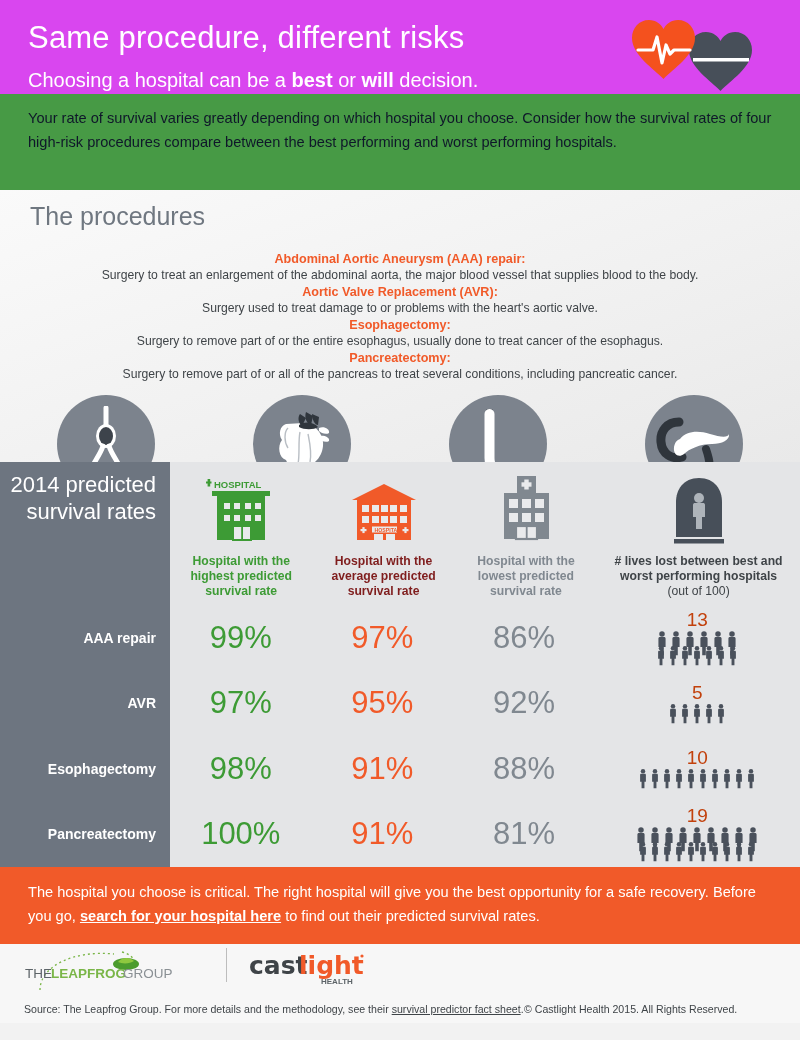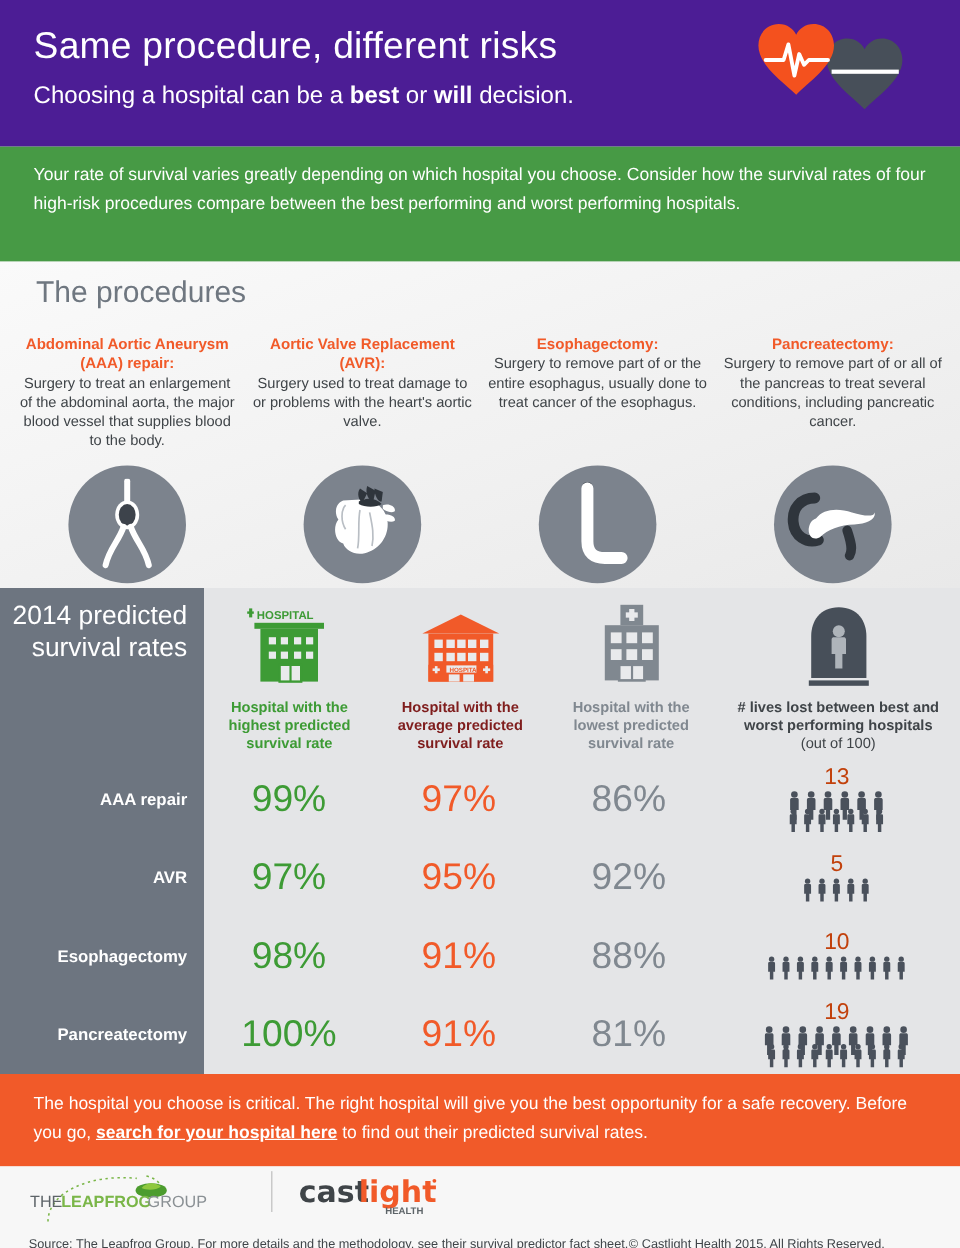--- a/index.html
+++ b/index.html
@@ -7,22 +7,22 @@
     width: 800px; height: 1040px;
     font-family: "Liberation Sans", sans-serif;
     background: #ffffff;
     overflow: hidden;
   }
   .page { position: relative; width: 800px; height: 1040px; background:#f2f2f2; }
 
   
   .header {
     position: relative;
-    height: 122px;
-    background: #4c1d95;
+    height: 94px;
+    background: #d946ef;
     padding: 20px 0 0 28px;
     overflow: hidden;
   }
   .header h1 {
     color: #ffffff;
     font-size: 31px;
     font-weight: 400;
     letter-spacing: 0.2px;
     line-height: 1.15;
   }
@@ -36,41 +36,41 @@
   .header h2 b { font-weight: 700; }
   .hearts { position:absolute; right: 18px; top: 14px; width: 180px; height: 95px; }
 
   
   .green-band {
     background: #479a45;
     padding: 13px 28px 15px 28px;
     min-height: 96px;
   }
   .green-band p {
-    color: #ffffff;
+    color: #0f172a;
     font-size: 14.6px;
     line-height: 1.62;
     font-weight: 400;
   }
 
   
   .procedures {
     background: linear-gradient(160deg,#fafafa 0%, #f0f0f0 60%, #e9e9e9 100%);
     padding: 12px 0 10px 0;
     height: 272px;
     position: relative;
   }
   .proc-title {
     color: #6f7780;
     font-size: 25px;
     font-weight: 400;
     padding-left: 30px;
     margin-bottom: 20px;
   }
-  .proc-row { display: flex; padding: 0 8px; }
+  .proc-row { display: flex; padding: 0 8px; flex-direction: column; }
   .proc-col { flex: 1; text-align: center; padding: 0 6px; }
   .proc-name {
     color: #f15a29;
     font-weight: 700;
     font-size: 12.6px;
     line-height: 1.28;
     margin-bottom: 1px;
   }
   .proc-desc {
     color: #3f4448;

